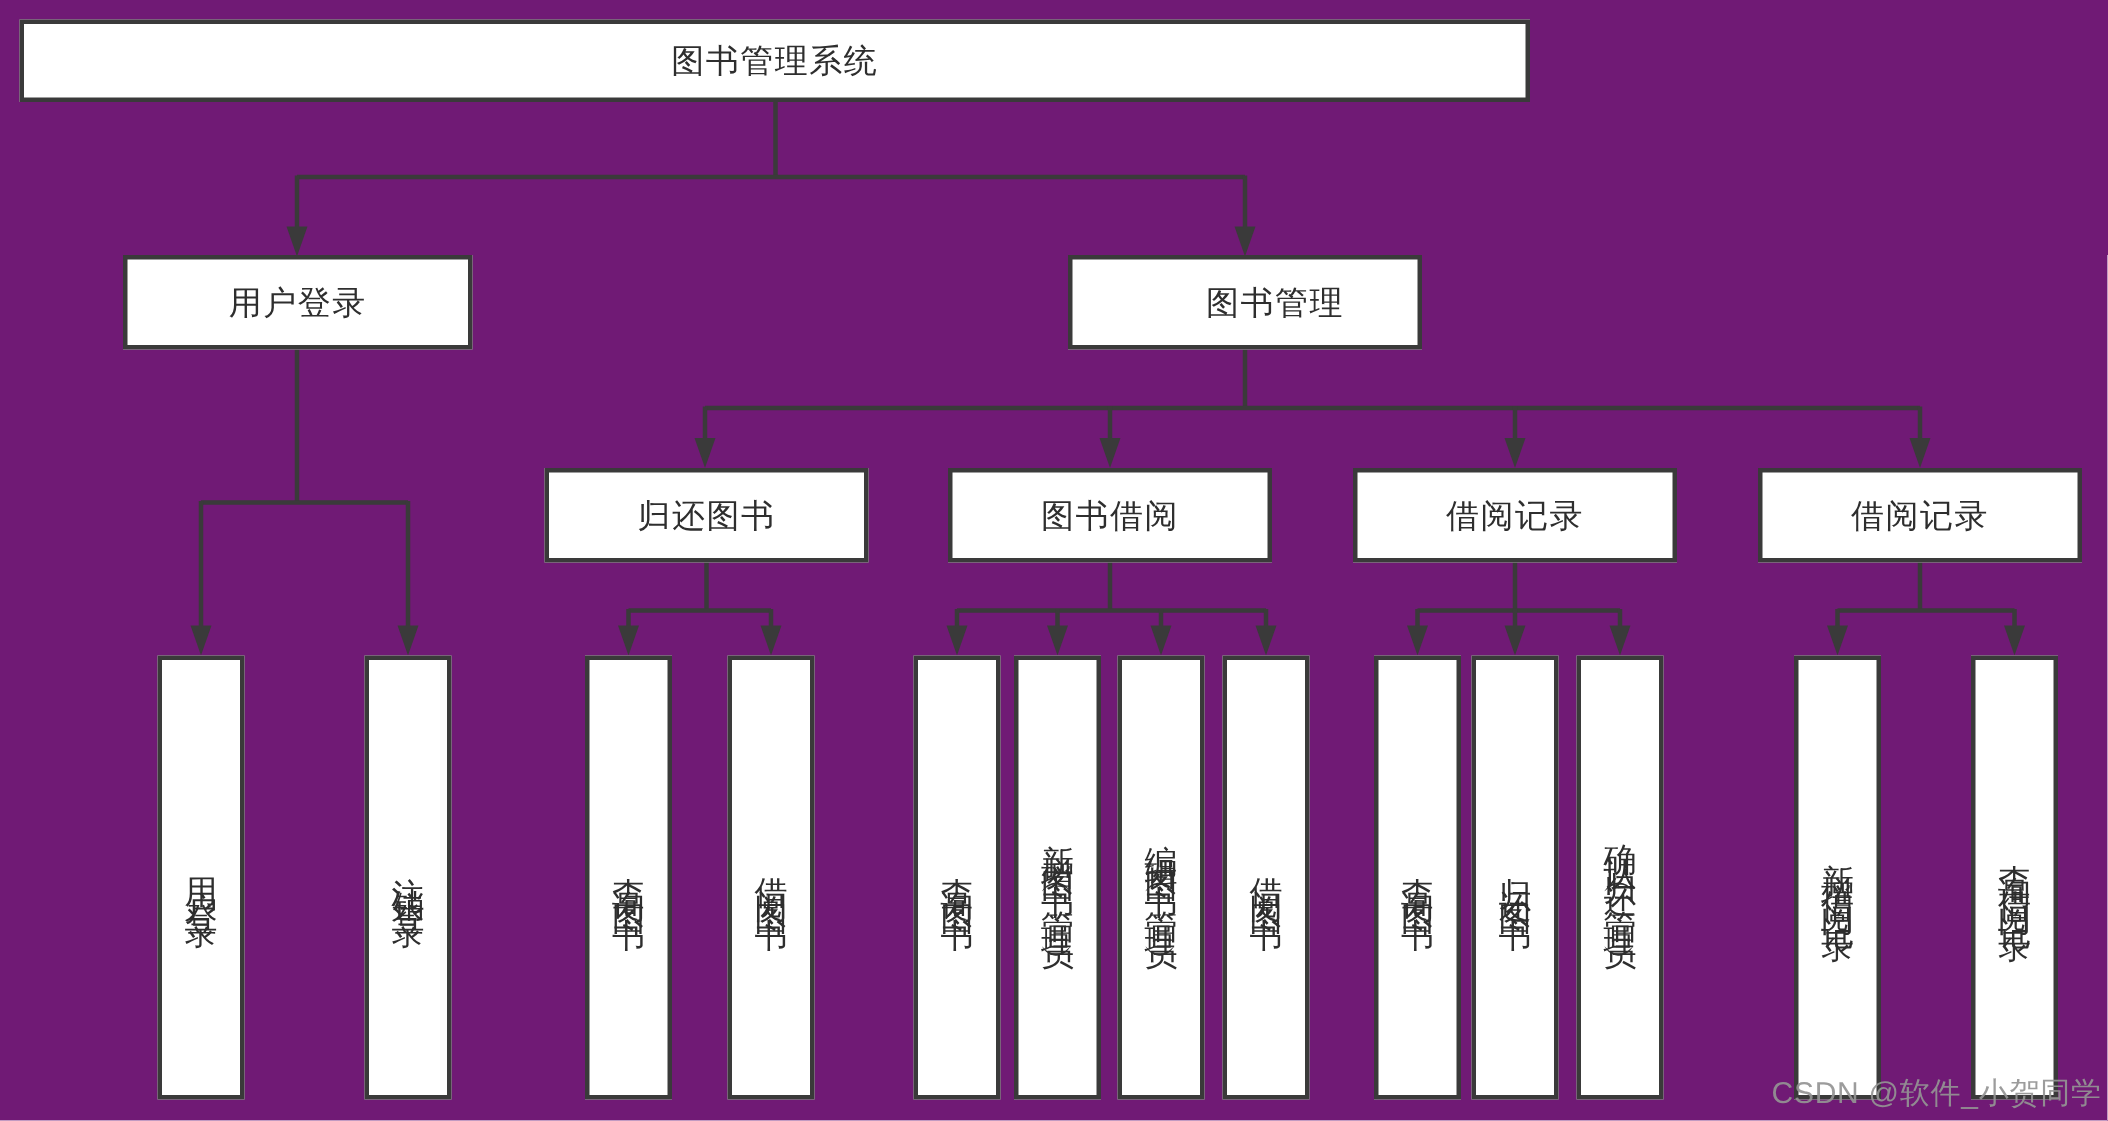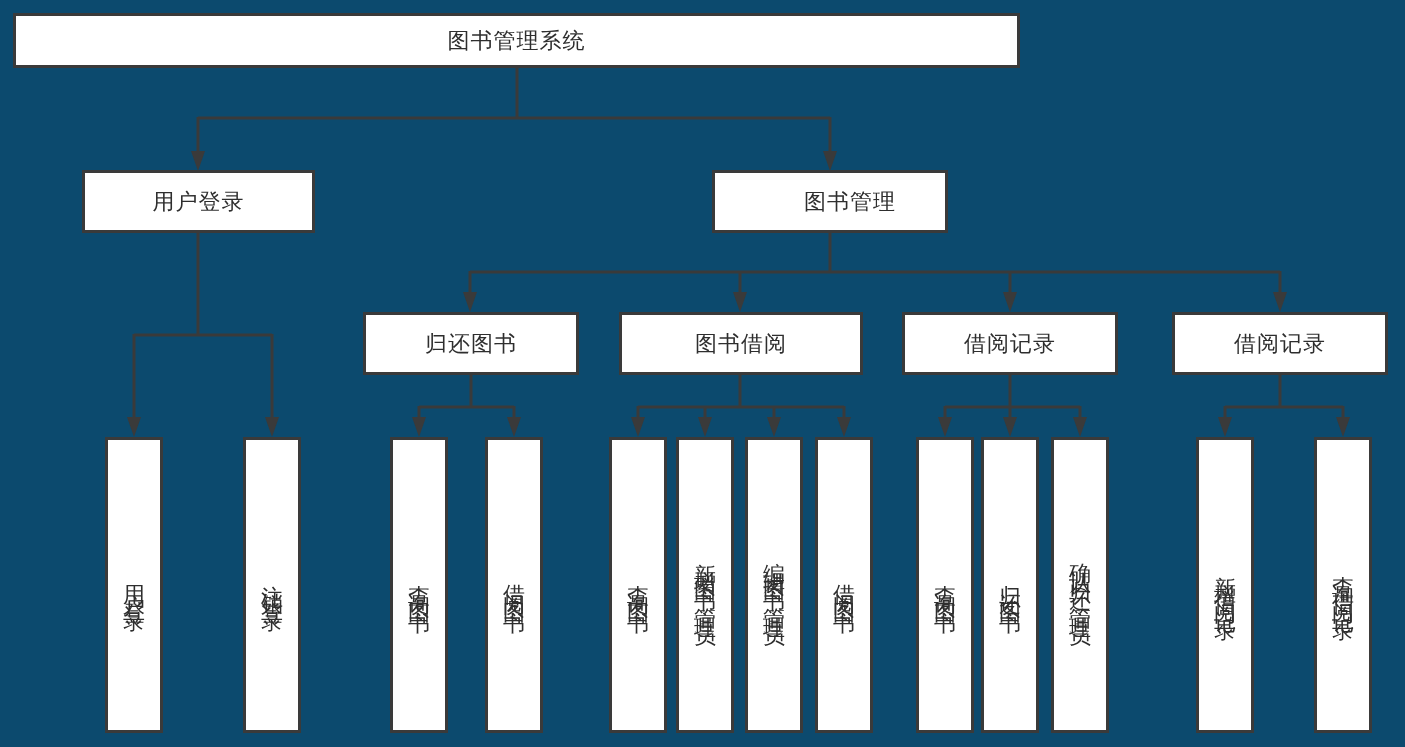--- a/index.html
+++ b/index.html
@@ -4,21 +4,21 @@
 <style>
   html, body {
     margin: 0;
     padding: 0;
     background: #ffffff;
   }
   .canvas {
     position: relative;
     width: 1405px;
     height: 747px;
-    background: #0c4a6e;
+    background: #701a75;
     font-family: "Liberation Sans", "DejaVu Sans", sans-serif;
     overflow: hidden;
   }
   .connectors {
     position: absolute;
     left: 0;
     top: 0;
     z-index: 1;
   }
   .node {
@@ -128,21 +128,21 @@
       <polygon points="1336,417 1350,417 1343,437"></polygon>
     </g>
   </svg>
 
   <div class="node hbox" style="left:13px; top:13px; width:1007px; height:55px;">图书管理系统</div>
 
   <div class="node hbox" style="left:82px; top:170px; width:233px; height:63px;">用户登录</div>
   <div class="node hbox" style="left:712px; top:170px; width:236px; height:63px;padding-left:40px;">图书管理</div>
 
   <div class="node hbox" style="left:363px; top:312px; width:216px; height:63px;">归还图书</div>
-  <div class="node hbox" style="left:619px; top:312px; width:244px; height:63px;">图书借阅</div>
+  <div class="node hbox" style="left:632px; top:312px; width:216px; height:63px;">图书借阅</div>
   <div class="node hbox" style="left:902px; top:312px; width:216px; height:63px;">借阅记录</div>
   <div class="node hbox" style="left:1172px; top:312px; width:216px; height:63px;">借阅记录</div>
 
   <div class="node vbox" style="left:105px;">用户登录</div>
   <div class="node vbox" style="left:243px;">注销登录</div>
 
   <div class="node vbox" style="left:390px;">查询图书</div>
   <div class="node vbox" style="left:485px;">借阅图书</div>
 
   <div class="node vbox" style="left:609px;">查询图书</div>
@@ -150,14 +150,15 @@
   <div class="node vbox" style="left:745px;">编辑图书（管理员）</div>
   <div class="node vbox" style="left:815px;">借阅图书</div>
 
   <div class="node vbox" style="left:916px;">查询图书</div>
   <div class="node vbox" style="left:981px;">归还图书</div>
   <div class="node vbox" style="left:1051px;">确认归还（管理员）</div>
 
   <div class="node vbox" style="left:1196px;">新增借阅记录</div>
   <div class="node vbox" style="left:1314px;">查询借阅记录</div>
 
+  <div class="watermark">CSDN @软件_小贺同学</div>
 
 </div>
 
 </body></html>

